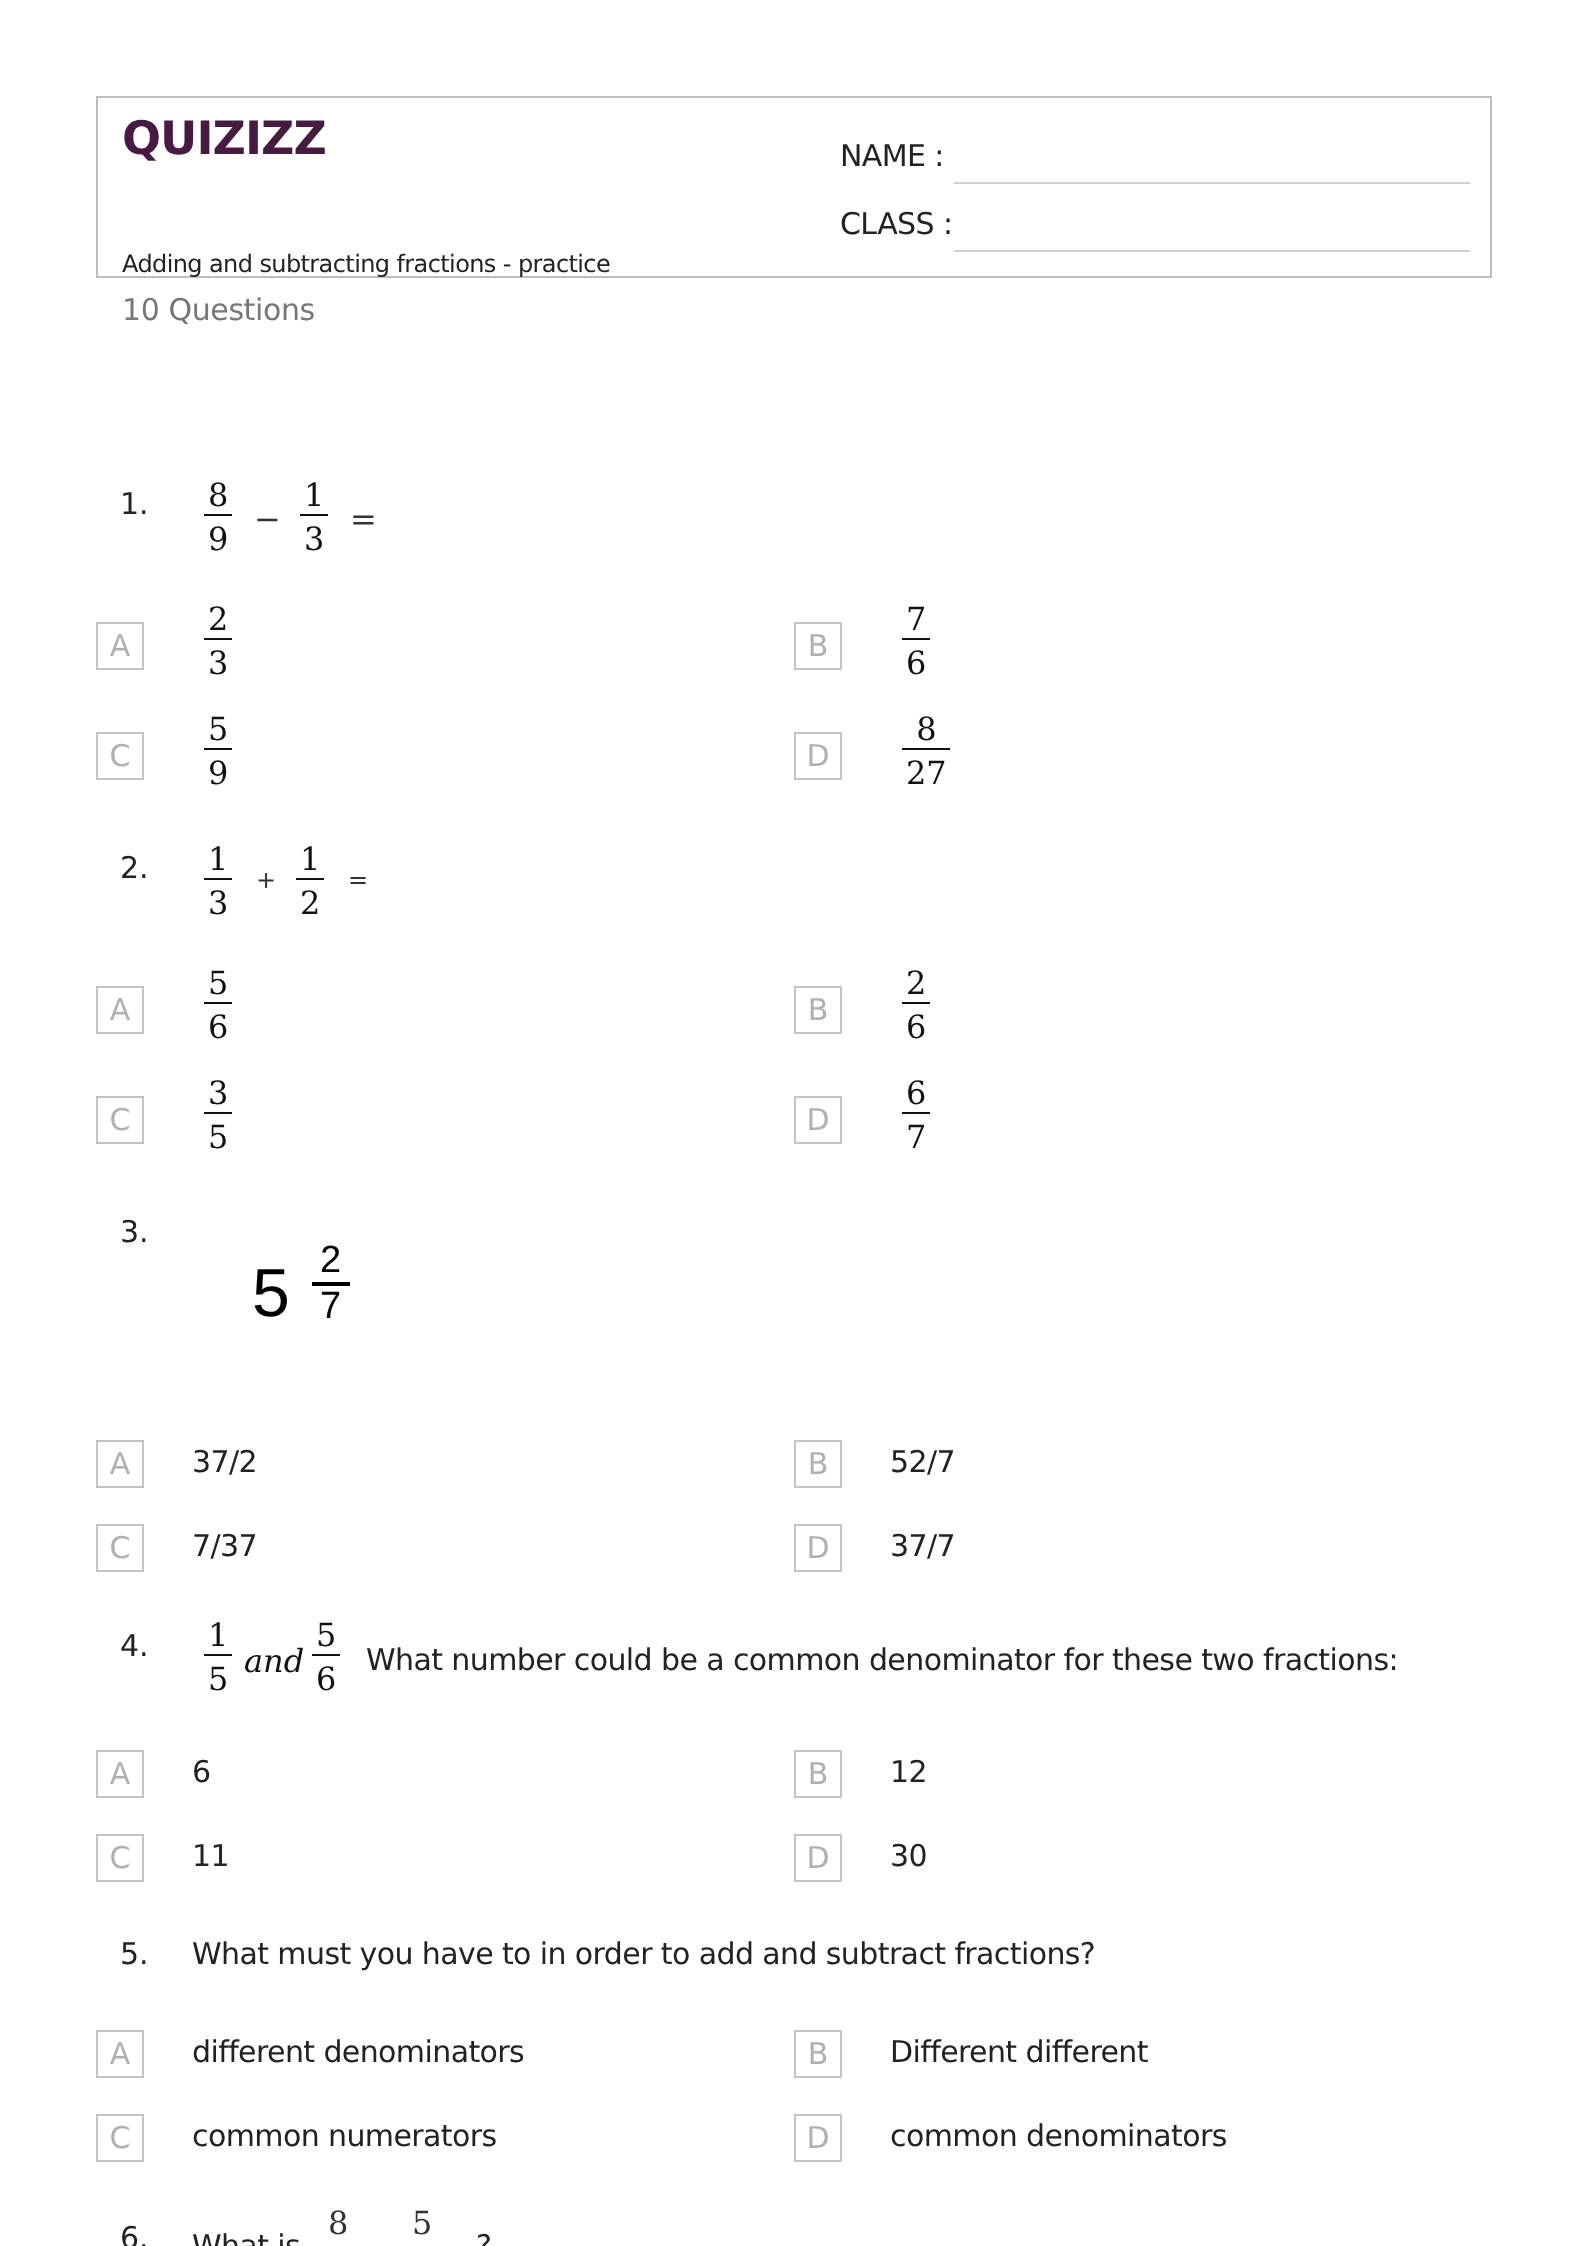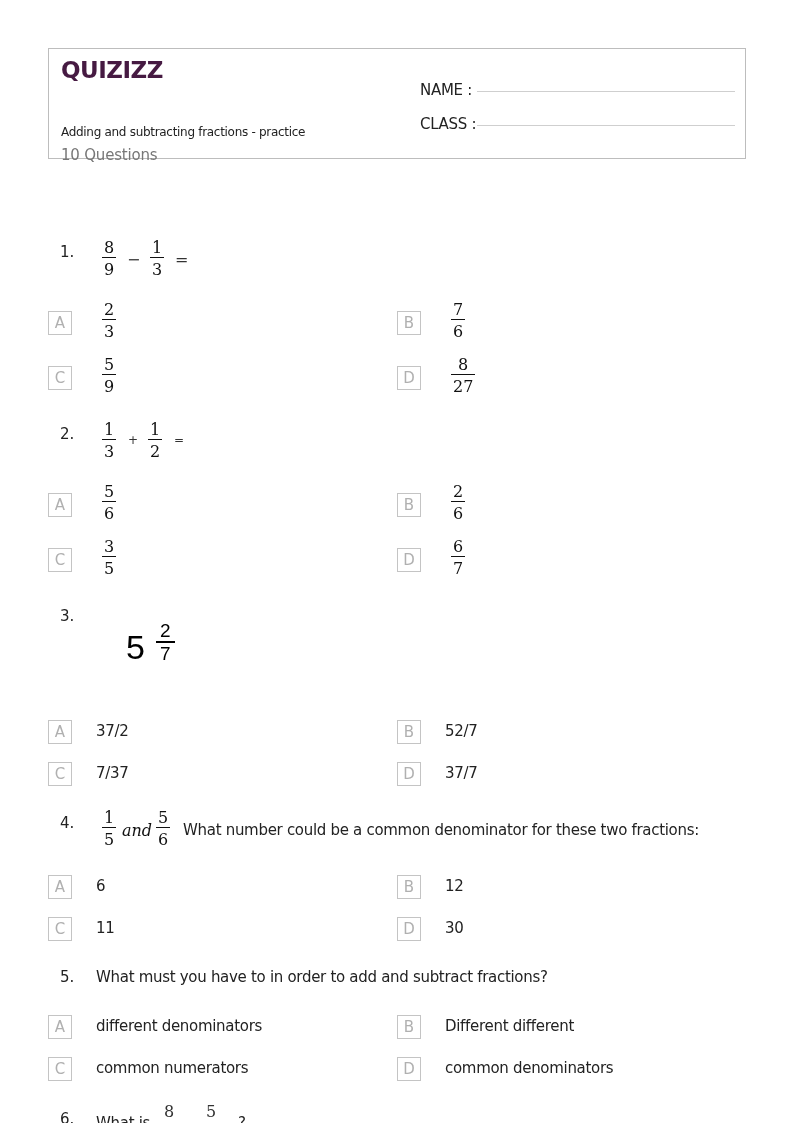--- a/index.html
+++ b/index.html
@@ -1,32 +1,32 @@
 <!DOCTYPE html>
 <html><head>
   <meta charset="utf-8">
   <style>
     * { box-sizing: border-box; margin: 0; padding: 0; }
     html, body { width: 794px; height: 1123px; overflow: hidden; background: #ffffff; }
     body { position: relative; font-family: "DejaVu Sans", sans-serif; color: #222; }
 
     .header-box {
-      position: absolute; left: 48px; top: 48px; width: 698px; height: 111px;
+      position: absolute; left: 48px; top: 48px; width: 698px; height: 91px;
       border: 1px solid #bdbdbd;
     }
     .logo {
       position: absolute; left: 12px; top: 8px;
       font-family: "DejaVu Sans", sans-serif; font-weight: bold;
       font-size: 23px; letter-spacing: -0.5px; color: #461a42;
     }
     .ws-title { position: absolute; left: 12px; top: 76px; font-size: 12px; color: #222; letter-spacing: -0.3px; }
     .ws-count { position: absolute; left: 12px; top: 97px; font-size: 15px; color: #777; letter-spacing: -0.2px; }
 
     .field { position: absolute; left: 371px; width: 315px; height: 24px; }
-    .field .flabel { position: absolute; left: 0; top: 0; font-size: 15px; color: #222; letter-spacing: -0.3px; margin-top: 12px; }
+    .field .flabel { position: absolute; left: 0; top: 0; font-size: 15px; color: #222; letter-spacing: -0.3px; }
     .field .fline { position: absolute; left: 57px; right: 0; top: 22px; border-bottom: 1px solid #cfcfcf; }
 
     .qnum { position: absolute; left: 60px; font-size: 15px; color: #222; }
     .qtext { position: absolute; font-size: 15px; color: #222; letter-spacing: -0.3px; white-space: nowrap; }
 
     .frac {
       position: absolute; display: inline-flex; flex-direction: column; align-items: center;
       font-family: "DejaVu Serif", serif; font-size: 16px; line-height: 19px; color: #111;
     }
     .frac .num { padding: 0 2px; }

